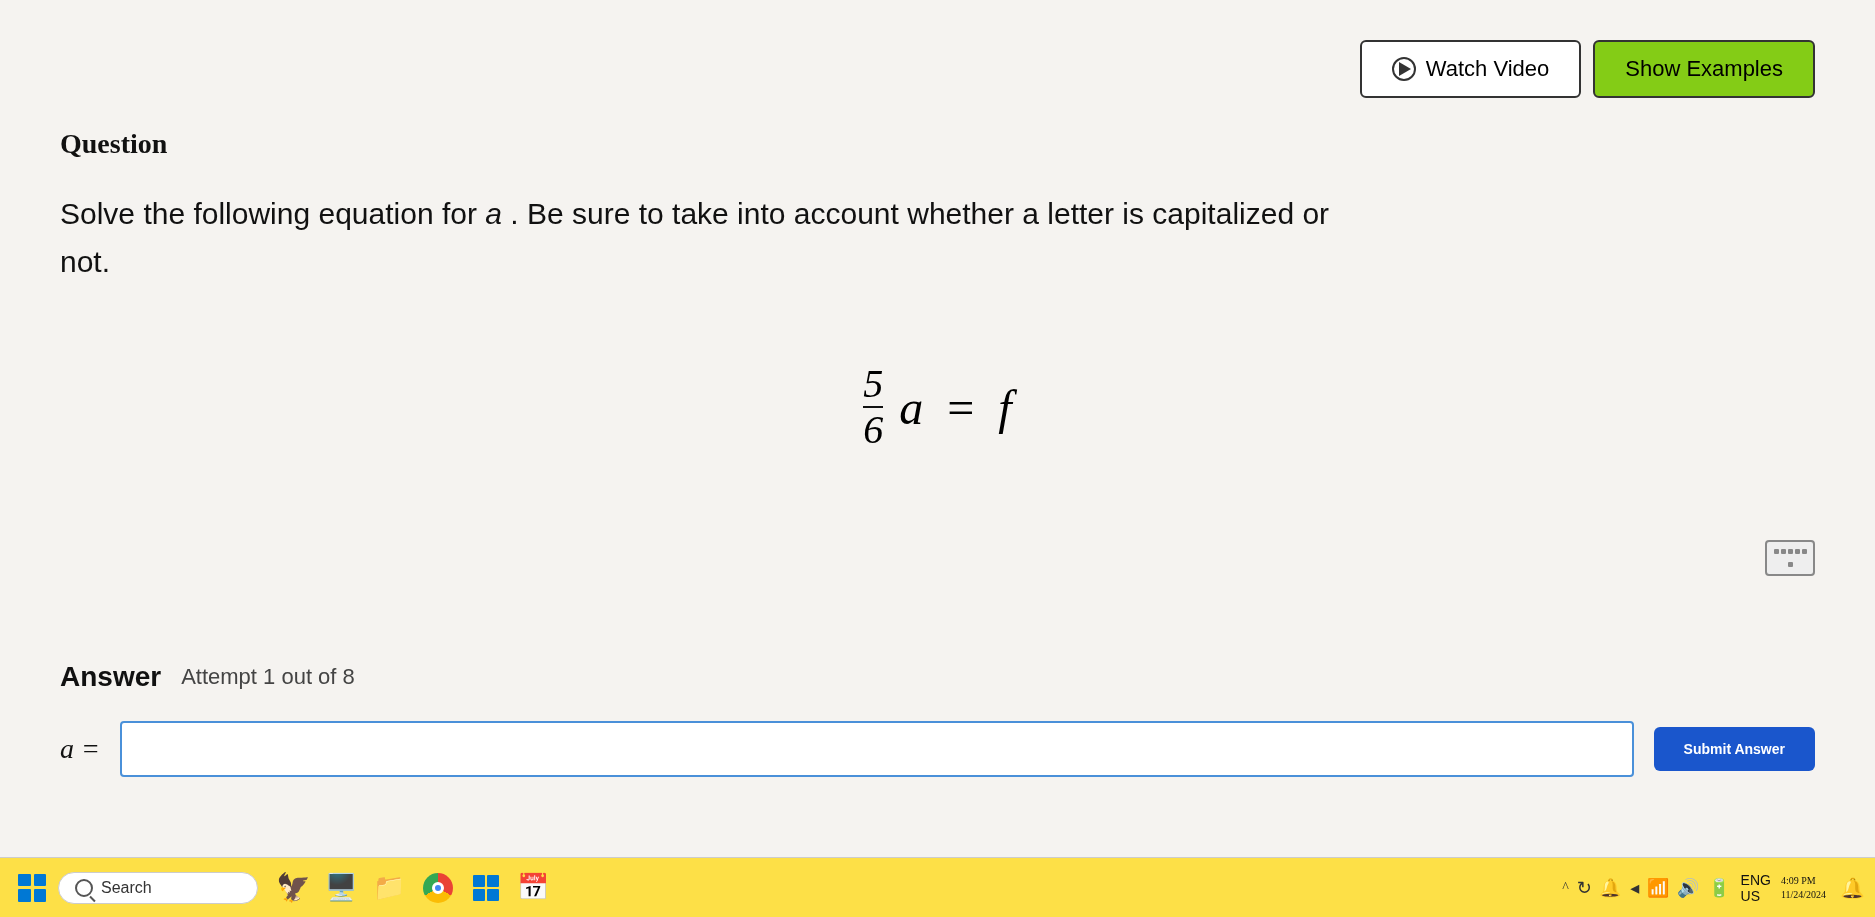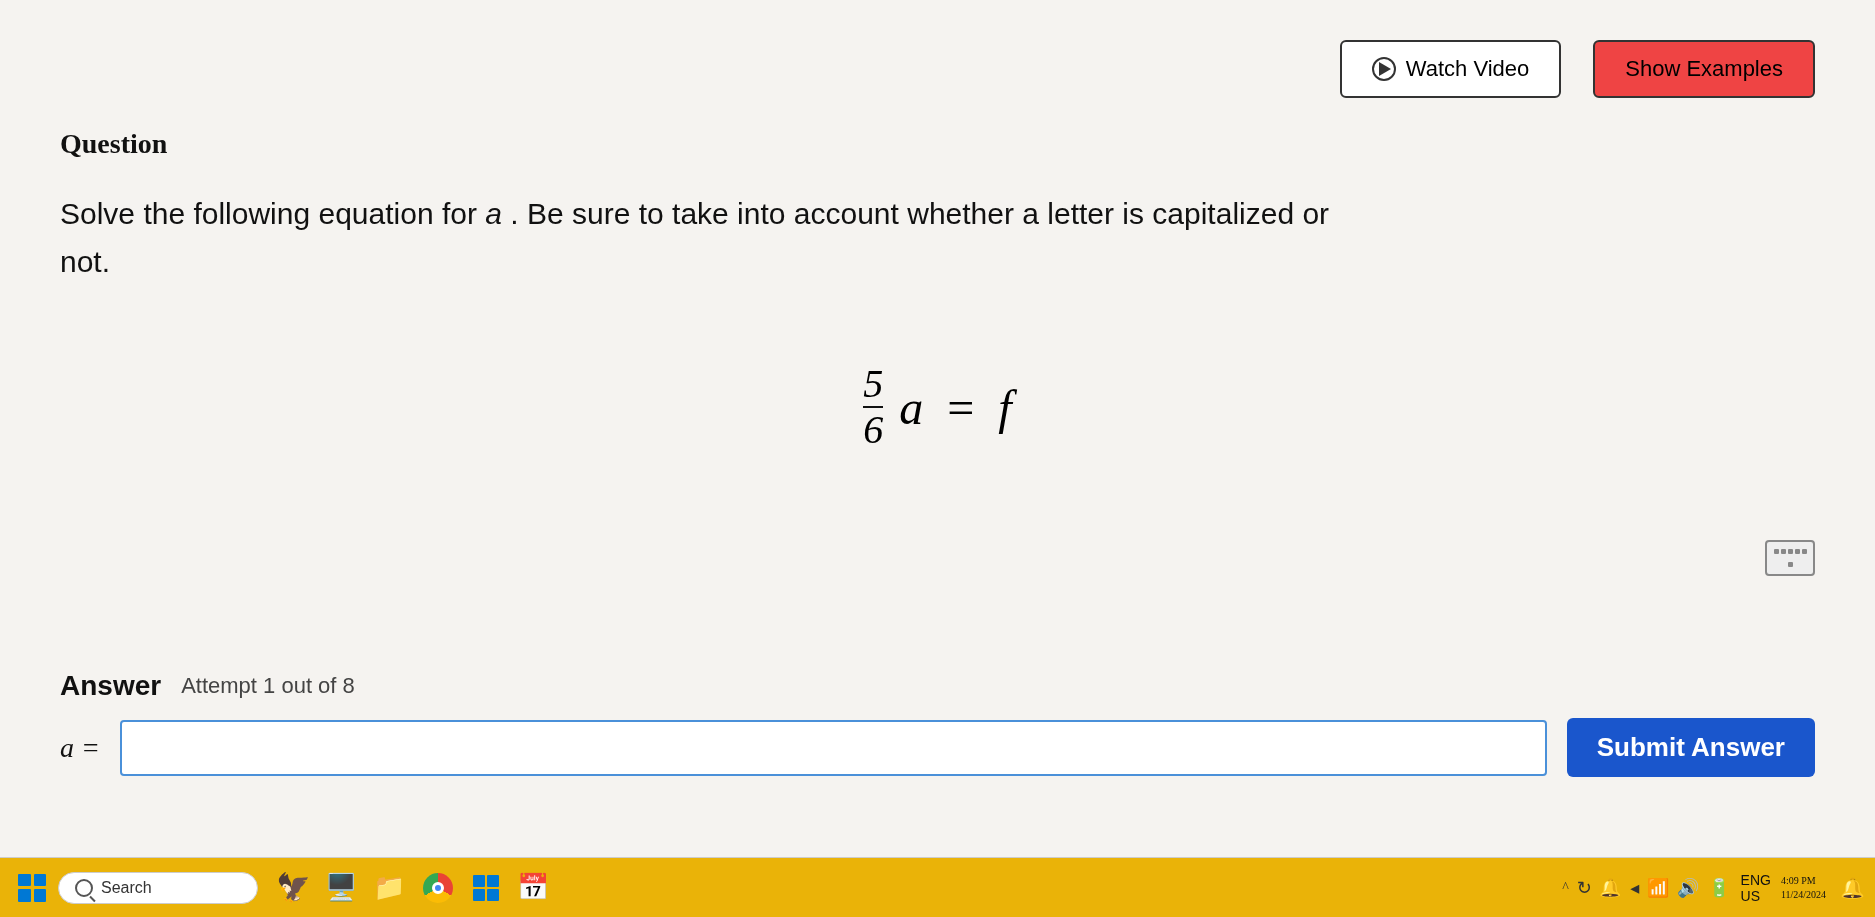--- a/index.html
+++ b/index.html
@@ -22,42 +22,42 @@
       bottom: 60px;
       background: #f5f3f0;
       padding: 40px 60px 40px 60px;
     }
 
     
     .header-row {
       display: flex;
       justify-content: flex-end;
       align-items: center;
-      gap: 32px;
+      gap: 12px;
       margin-bottom: 30px;
     }
 
     .watch-video-btn {
       display: flex;
       align-items: center;
       gap: 10px;
       padding: 14px 30px;
       border: 2px solid #333;
       background: white;
       border-radius: 6px;
       font-size: 22px;
       font-family: Arial, sans-serif;
       cursor: pointer;
       font-weight: 400;
     }
 
     .show-examples-btn {
       padding: 14px 30px;
       border: 2px solid #333;
-      background: #ef4444;
+      background: #84cc16;
       border-radius: 6px;
       font-size: 22px;
       font-family: Arial, sans-serif;
       cursor: pointer;
       font-weight: 400;
     }
 
     .play-circle {
       width: 24px;
       height: 24px;
@@ -165,21 +165,21 @@
       position: absolute;
       bottom: 80px;
       left: 60px;
       right: 60px;
     }
 
     .answer-label-row {
       display: flex;
       align-items: center;
       gap: 20px;
-      margin-bottom: 16px;
+      margin-bottom: 28px;
     }
 
     .answer-label {
       font-size: 28px;
       font-weight: bold;
       font-family: Arial, sans-serif;
       color: #111;
     }
 
     .attempt-label {
@@ -212,35 +212,35 @@
       background: white;
       outline: none;
     }
 
     .submit-btn {
       padding: 14px 30px;
       background: #1a56cc;
       color: white;
       border: none;
       border-radius: 6px;
-      font-size: 26px;
+      font-size: 14px;
       font-family: Arial, sans-serif;
       font-weight: bold;
       cursor: pointer;
       white-space: nowrap;
     }
 
     
     .taskbar {
       position: absolute;
       bottom: 0;
       left: 0;
       right: 0;
       height: 60px;
-      background: #eab308;
+      background: #fde047;
       display: flex;
       align-items: center;
       padding: 0 10px;
       gap: 4px;
       border-top: 1px solid #ccc;
     }
 
     .taskbar-start {
       width: 44px;
       height: 44px;

